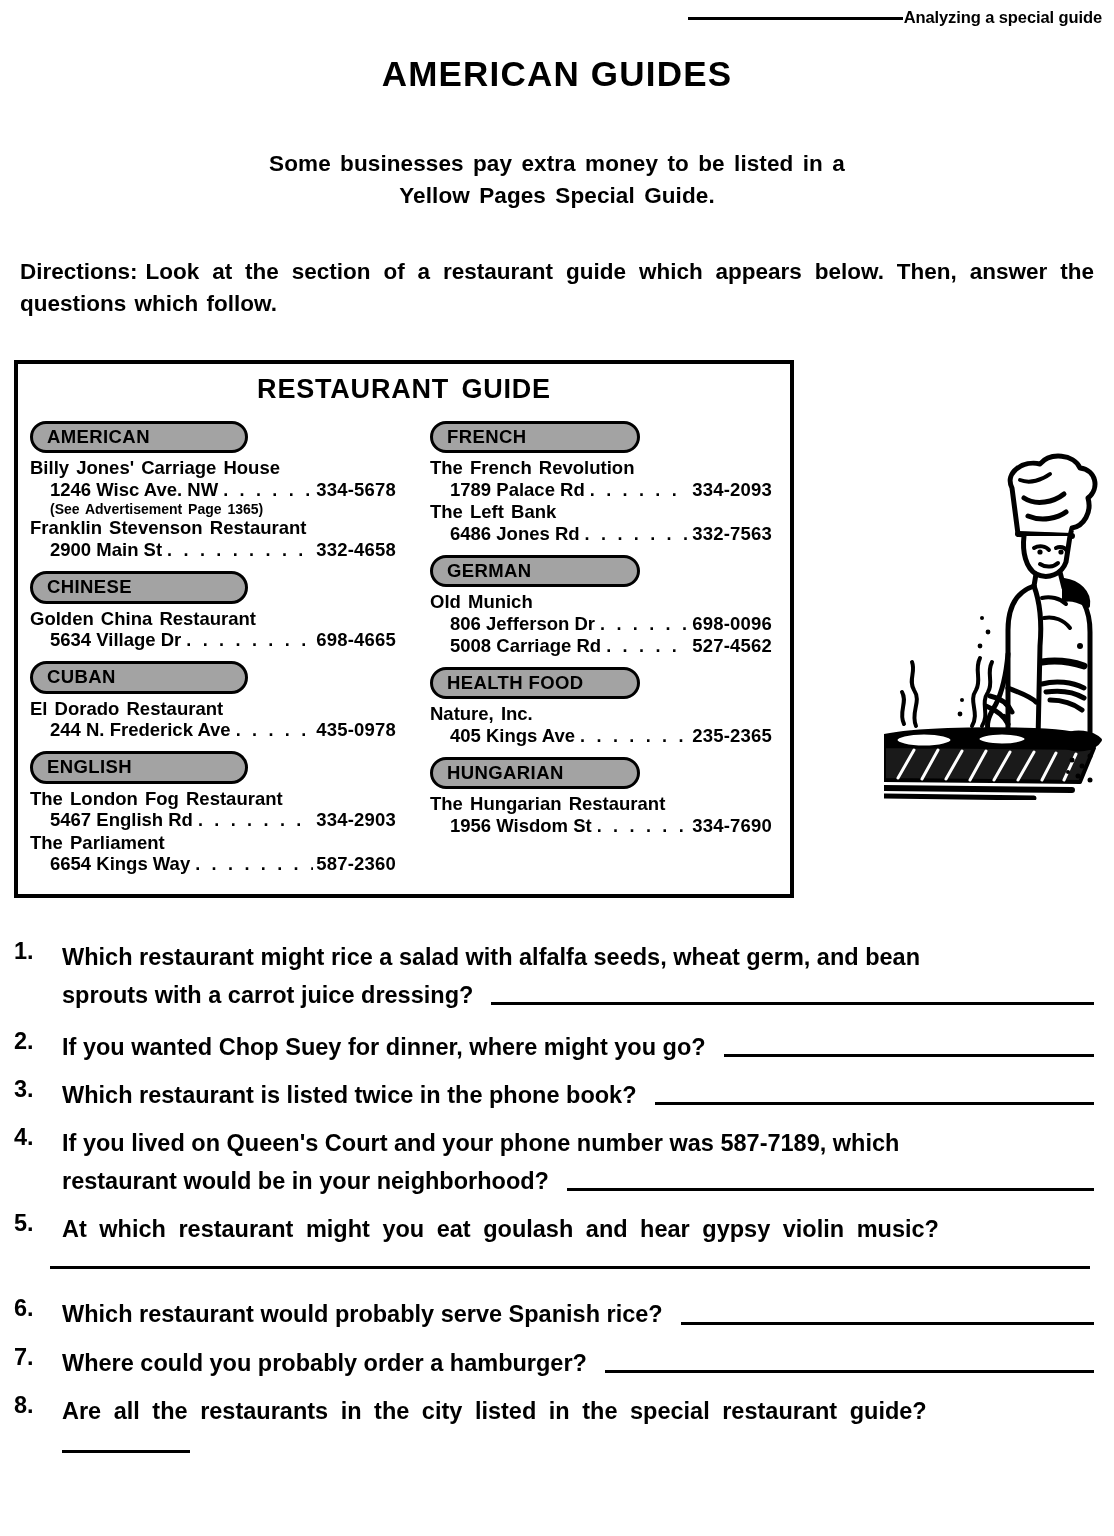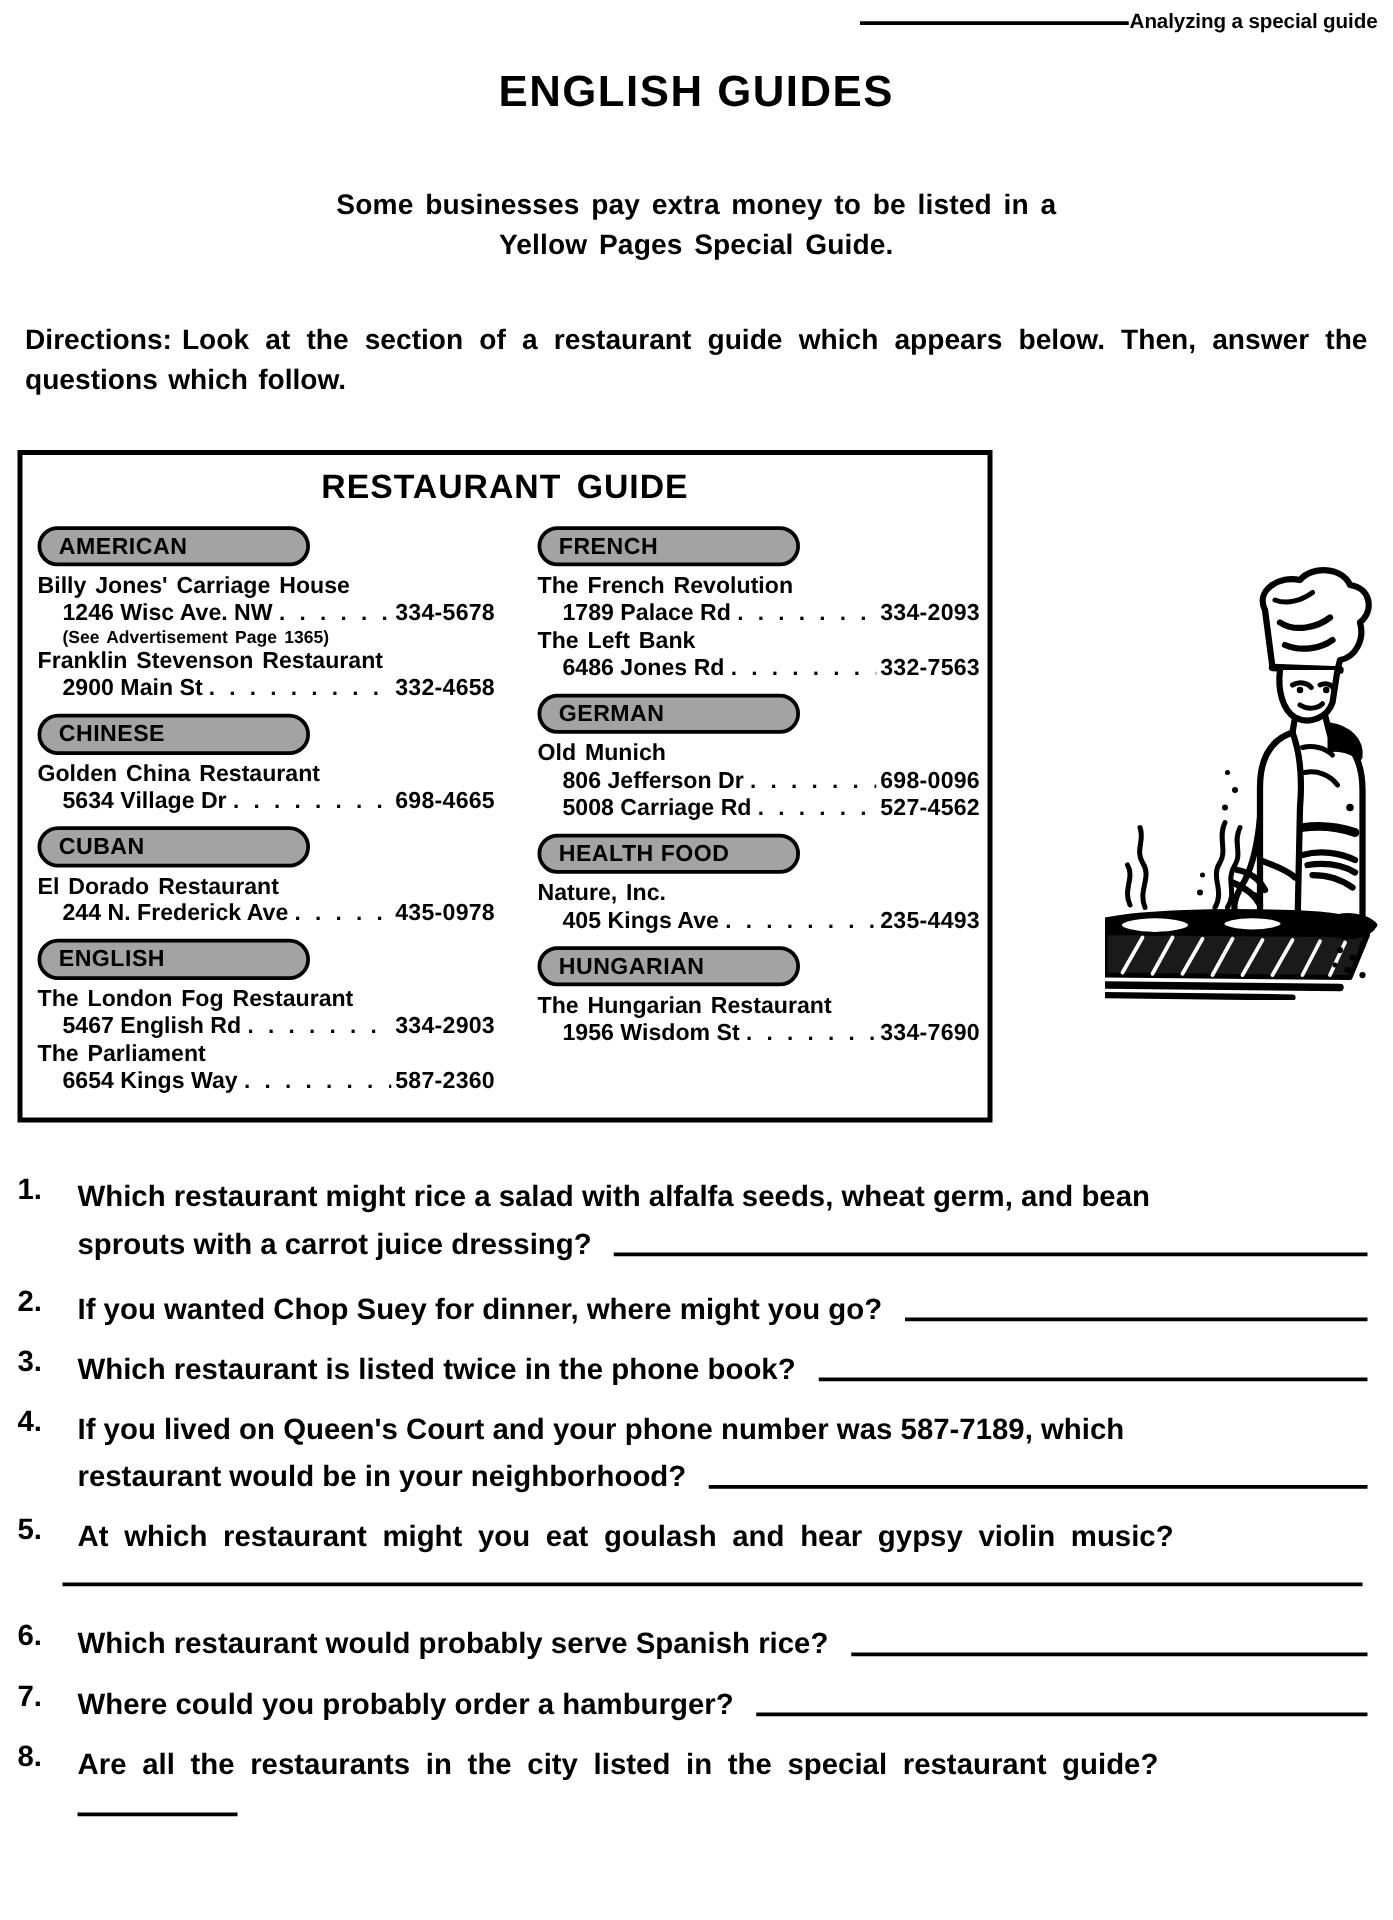--- a/index.html
+++ b/index.html
@@ -85,21 +85,21 @@
     word-spacing: 4px;
   }
   #guide-columns {
     display: flex;
     padding: 6px 0 0 0;
   }
   .guide-col {
     width: 50%;
     padding: 0 8px 0 12px;
   }
-  .guide-col.right { padding-left: 26px; padding-right: 6px; }
+  .guide-col.right { padding-left: 26px; padding-right: 18px; }
 
   .category-pill {
     display: inline-block;
     border: 3.5px solid #000;
     border-radius: 999px;
     padding: 3px 40px 4px 14px;
     font-size: 18.5px;
     font-weight: bold;
     letter-spacing: 0.4px;
     margin: 10px 0 4px 0;
@@ -201,21 +201,21 @@
   }
 </style>
 </head>
 <body>
 
 <div id="page-header">
   <div id="header-rule"></div>
   <div id="header-label">Analyzing a special guide</div>
 </div>
 
-<div id="worksheet-title">ENGLISH GUIDES</div>
+<div id="worksheet-title">AMERICAN GUIDES</div>
 
 <div id="intro-text">
   <div>Some businesses pay extra money to be listed in a</div>
   <div>Yellow Pages Special Guide.</div>
 </div>
 
 <div id="directions">
   <span class="dir-label">Directions:</span><span>Look at the section of a restaurant guide which appears below. Then, answer the questions which follow.</span>
 </div>
 
@@ -291,21 +291,21 @@
           <div class="listing-addr">
             <span class="addr">5008 Carriage Rd</span>
             <span class="leader">. . . . . . . . . . . . . . . . . . . . . . . . . . . . . . . . . . . . . . . . . . . . . . .</span>
             <span class="phone">527-4562</span>
           </div>
         </div><div class="category-pill">HEALTH FOOD</div><div class="listing">
           <div class="listing-name">Nature, Inc.</div>
           <div class="listing-addr">
             <span class="addr">405 Kings Ave</span>
             <span class="leader">. . . . . . . . . . . . . . . . . . . . . . . . . . . . . . . . . . . . . . . . . . . . . . .</span>
-            <span class="phone">235-4493</span>
+            <span class="phone">235-2365</span>
           </div>
         </div><div class="category-pill">HUNGARIAN</div><div class="listing">
           <div class="listing-name">The Hungarian Restaurant</div>
           <div class="listing-addr">
             <span class="addr">1956 Wisdom St</span>
             <span class="leader">. . . . . . . . . . . . . . . . . . . . . . . . . . . . . . . . . . . . . . . . . . . . . . .</span>
             <span class="phone">334-7690</span>
           </div>
         </div></div>
   </div>

